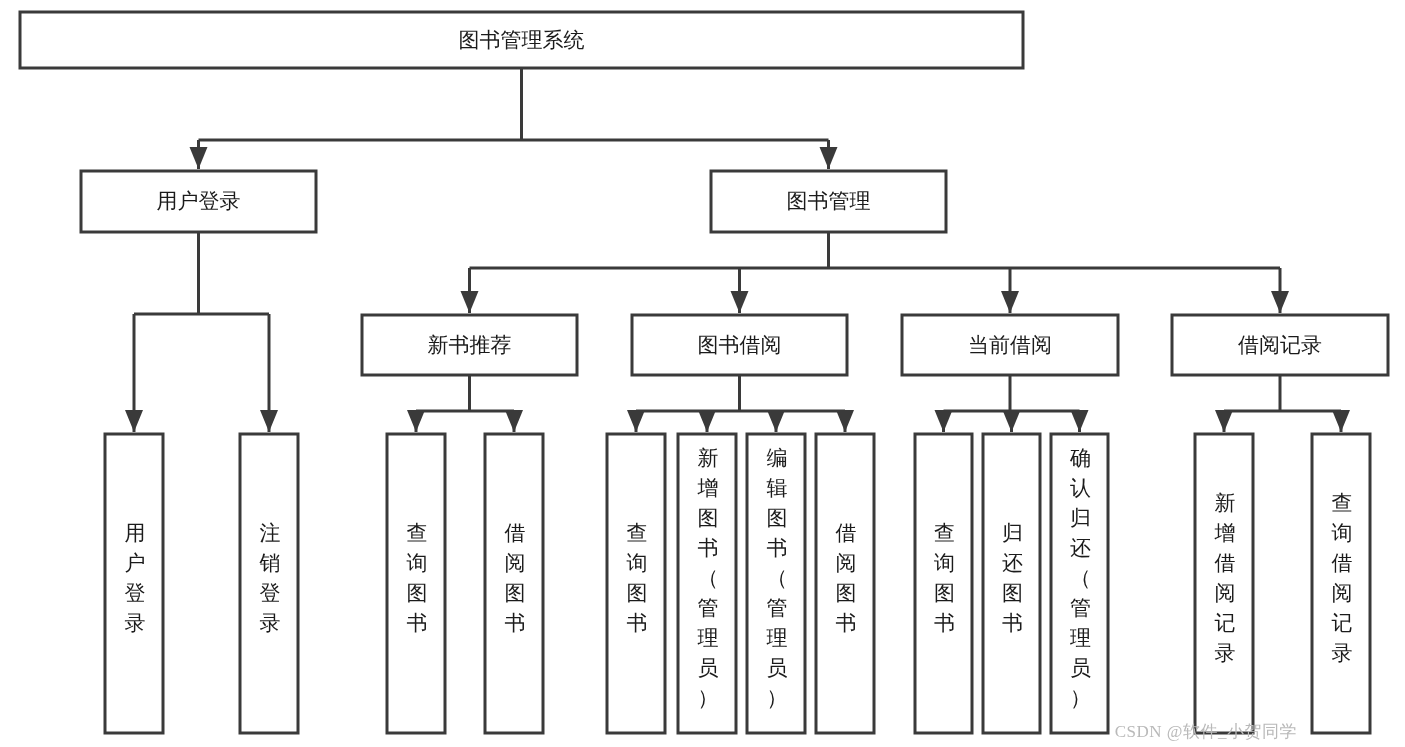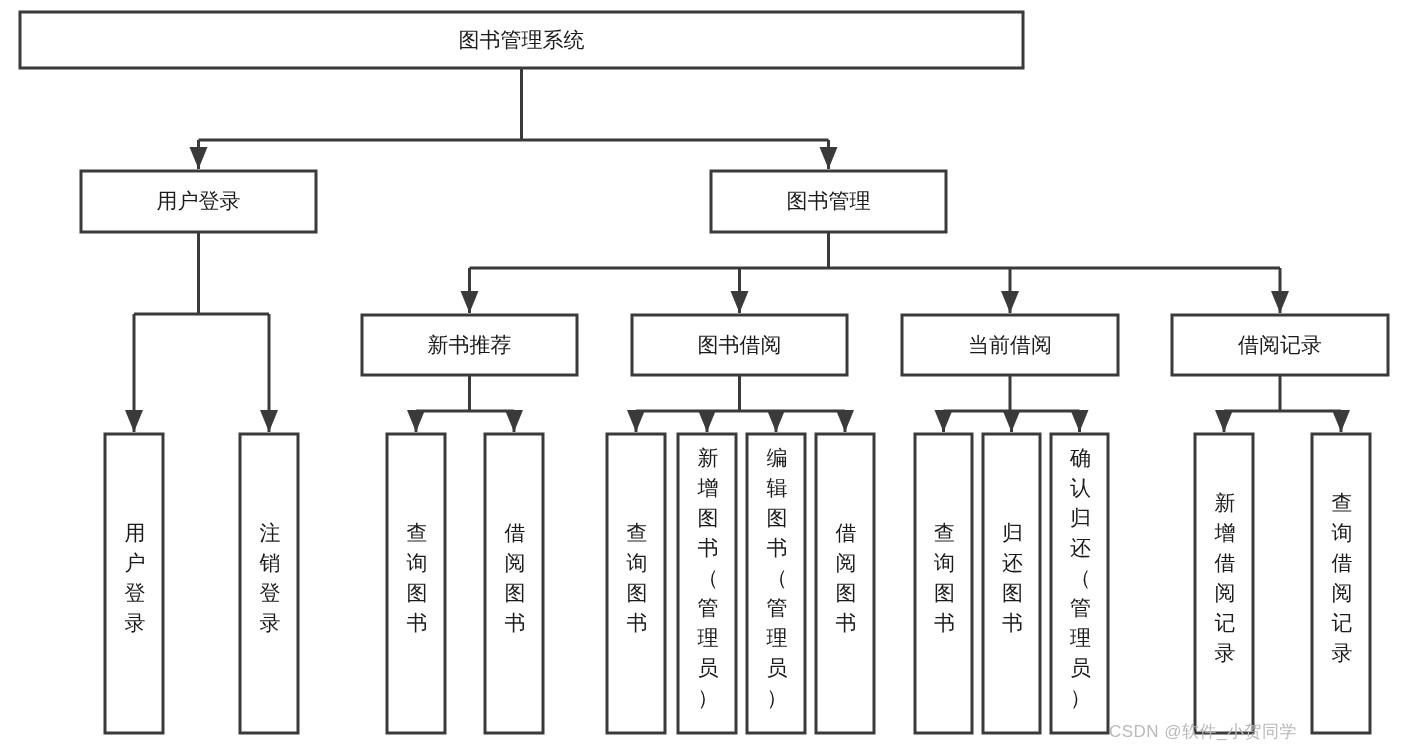--- a/index.html
+++ b/index.html
@@ -9,21 +9,21 @@
   svg#tree{position:absolute;left:0;top:0;width:1405px;height:747px;}
   .boxrect{fill:#ffffff;stroke:#3a3a3a;stroke-width:3;}
   .edge{stroke:#3a3a3a;stroke-width:3;fill:none;stroke-linecap:butt;}
   .arrowhead{fill:#3a3a3a;stroke:none;}
   .nodelabel{font-family:"Liberation Sans","DejaVu Sans",sans-serif;
              font-size:21px;fill:#1b1b1b;text-anchor:middle;dominant-baseline:middle;}
   .leaflabel{font-family:"Liberation Sans","DejaVu Sans",sans-serif;
              font-size:21px;fill:#1b1b1b;}
   .watermark{position:absolute;right:8px;bottom:4px;font-size:17px;
              color:#b9b9b9;letter-spacing:.5px;white-space:nowrap;
-             font-family:Liberation Sans, sans-serif;}
+             font-family:Liberation Serif, serif;}
 </style>
 </head>
 <body>
 
 <div id="stage">
   <svg id="tree" viewBox="0 0 1405 747">
     <g id="edges">
         <line x1="521.5" y1="68" x2="521.5" y2="140" class="edge"></line>
         <line x1="198.5" y1="140" x2="828.5" y2="140" class="edge"></line>
         <line x1="198.5" y1="140" x2="198.5" y2="169" class="edge"></line>

